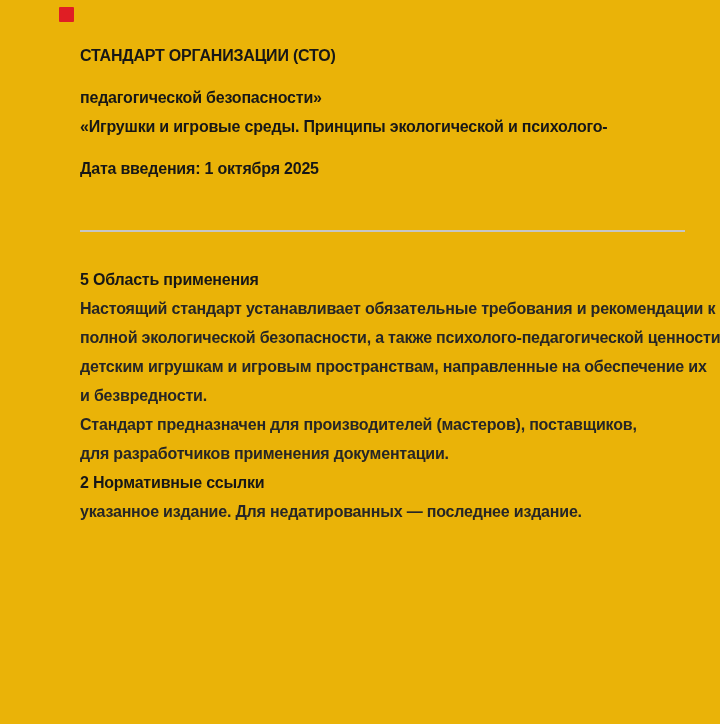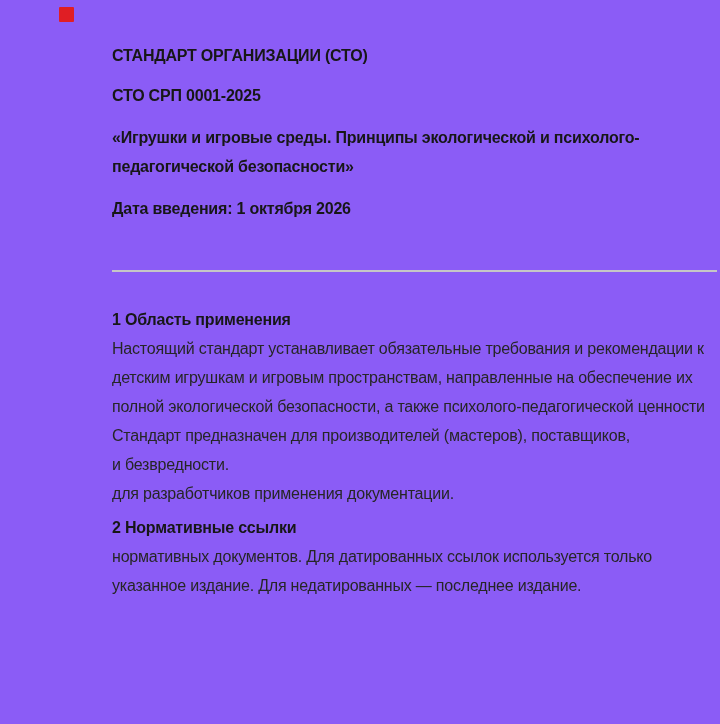--- a/index.html
+++ b/index.html
@@ -13,86 +13,85 @@
     overflow: hidden;
     position: relative;
     font-family: "Liberation Sans", "DejaVu Sans", sans-serif;
     -webkit-font-smoothing: antialiased;
   }
   .page {
     position: relative;
     width: 720px;
     height: 724px;
     box-sizing: border-box;
-    padding: 41px 34px 0 112px;
-    background: #8b5cf6;
+    padding: 41px 34px 0 80px;
+    background: #eab308;
   }
   .red-marker {
     position: absolute;
     left: 59px;
     top: 7px;
     width: 15px;
     height: 15px;
     background: #e01e24;
     border-radius: 1px;
   }
   .line {
     line-height: 29px;
     font-size: 16px;
     letter-spacing: -0.2px;
     white-space: nowrap;
     color: #262626;
+    font-weight: bold;
   }
   .bold {
     font-weight: 700;
     color: #171717;
   }
   .mt11 { margin-top: 11px; }
   .mt13 { margin-top: 13px; }
-  .mt5  { margin-top: 5px; }
+  .mt5  { }
   hr.rule {
     border: none;
     margin: 47px 0 0 0;
     height: 2px;
     width: 605px;
     background: #c6c6c6;
   }
   .s1-heading { margin-top: 33px; }
 </style>
 </head>
 <body>
 
 <div class="page">
 
   <div class="red-marker"></div>
 
   <div class="line bold">СТАНДАРТ ОРГАНИЗАЦИИ (СТО)</div>
-  <div class="line bold mt11">СТО СРП 0001-2025</div>
 
   <div class="mt13">
+    <div class="line bold">педагогической безопасности»</div>
     <div class="line bold">«Игрушки и игровые среды. Принципы экологической и психолого-</div>
-    <div class="line bold">педагогической безопасности»</div>
   </div>
 
   <div class="mt13">
   </div>
 
-  <div class="line bold mt13">Дата введения: 1 октября 2026</div>
+  <div class="line bold mt13">Дата введения: 1 октября 2025</div>
 
   <hr class="rule">
 
-  <div class="line bold s1-heading">1 Область применения</div>
+  <div class="line bold s1-heading">5 Область применения</div>
   <div>
     <div class="line">Настоящий стандарт устанавливает обязательные требования и рекомендации к</div>
+    <div class="line">полной экологической безопасности, а также психолого-педагогической ценности</div>
     <div class="line">детским игрушкам и игровым пространствам, направленные на обеспечение их</div>
-    <div class="line">полной экологической безопасности, а также психолого-педагогической ценности</div>
+    <div class="line">и безвредности.</div>
     <div class="line">Стандарт предназначен для производителей (мастеров), поставщиков,</div>
-    <div class="line">и безвредности.</div>
     <div class="line">для разработчиков применения документации.</div>
   </div>
 
   <div class="line bold mt5">2 Нормативные ссылки</div>
   <div>
-    <div class="line">нормативных документов. Для датированных ссылок используется только</div>
     <div class="line">указанное издание. Для недатированных — последнее издание.</div>
   </div>
 
 </div>
 
 </body></html>

